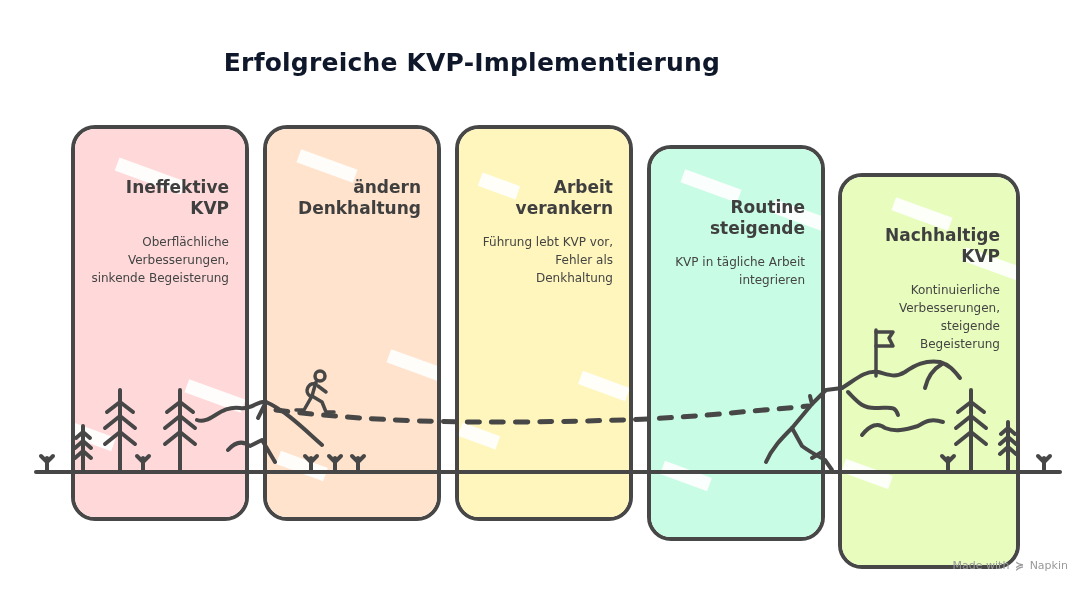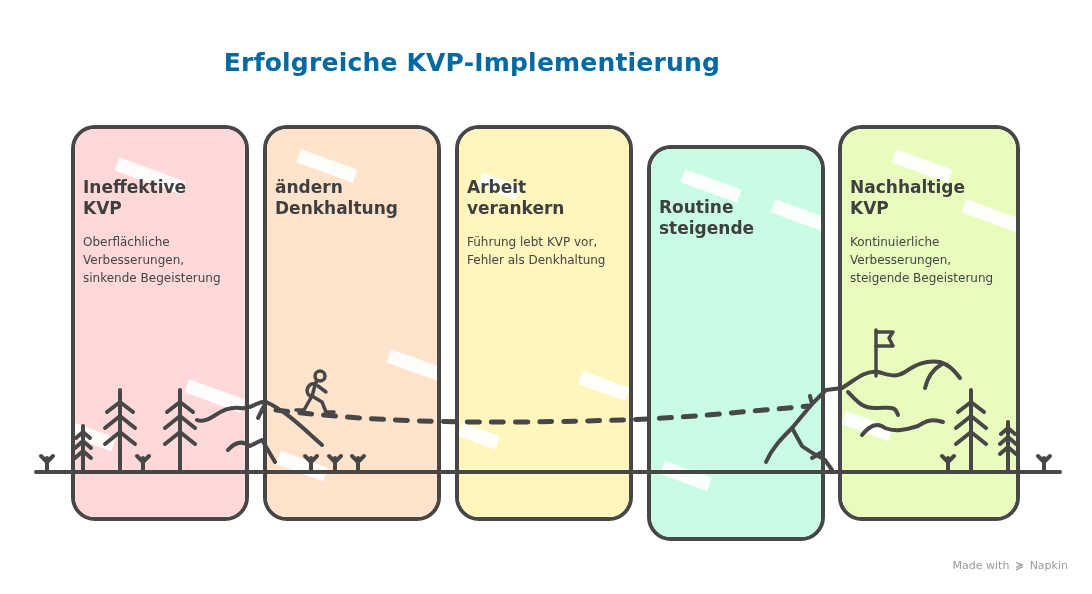--- a/index.html
+++ b/index.html
@@ -1,24 +1,24 @@
 <!DOCTYPE html>
 <html><head>
 <meta charset="utf-8">
 <style>
   html, body { margin: 0; padding: 0; background: #ffffff; }
   body { width: 1092px; height: 594px; position: relative; overflow: hidden;
          font-family: "DejaVu Sans", sans-serif; color: #454545; }
   .title { position: absolute; left: 0; top: 48px; width: 944px; text-align: center;
-           font-size: 25px; font-weight: bold; color: #0369a1; letter-spacing: 0.2px; }
+           font-size: 25px; font-weight: bold; color: #0f172a; letter-spacing: 0.2px; }
   .card { position: absolute; top: 125px; height: 396px; width: 178px;
           border: 4px solid #474747; border-radius: 24px; box-sizing: border-box; overflow: hidden; }
   .card .fill { position: absolute; inset: 0; }
   .card .streak { position: absolute; height: 14px; background: rgba(255,255,255,0.9); transform: rotate(20deg); }
-  .card .text { position: absolute; left: 0; right: 0; top: 48px; text-align: left; padding: 0 8px; }
+  .card .text { position: absolute; left: 0; right: 0; top: 48px; text-align: right; padding: 0 16px; }
   .card .heading { font-size: 17px; font-weight: bold; line-height: 21px; color: #3f3f3f; }
   .card .desc { margin-top: 14px; font-size: 12px; line-height: 18px; color: #444; }
   .scene { position: absolute; left: 0; top: 0; width: 1092px; height: 594px; pointer-events: none; }
   .footer { position: absolute; right: 24px; bottom: 22px; font-size: 11px; color: #9a9a9a; padding-left: 28px; }
   .footer .logo { display: inline-block; margin: 0 2px; font-weight: bold; }
 </style>
 </head>
 <body>
 
 <div class="title">Erfolgreiche KVP-Implementierung</div>
@@ -67,24 +67,25 @@
 <div class="card" style="left:647px;margin-top:20px;">
   <div class="fill" style="background:#C8FCE4;"></div>
   <div class="streak" style="left:30px;top:30px;width:60px;"></div>
   <div class="streak" style="left:120px;top:60px;width:60px;"></div>
   <div class="streak" style="left:10px;top:320px;width:50px;"></div>
   <div class="text">
     <div class="heading">
       <div>Routine</div>
       <div>steigende</div>
     </div>
+    <div class="desc">KVP in tägliche Arbeit integrieren</div>
   </div>
 </div>
 
-<div class="card" style="left:838px;width:182px;">
+<div class="card" style="left:838px;width:182px;margin-top:48px;">
   <div class="fill" style="background:#E8FDBD;"></div>
   <div class="streak" style="left:50px;top:30px;width:60px;"></div>
   <div class="streak" style="left:120px;top:80px;width:60px;"></div>
   <div class="streak" style="left:0px;top:290px;width:50px;"></div>
   <div class="text">
     <div class="heading">
       <div>Nachhaltige</div>
       <div>KVP</div>
     </div>
     <div class="desc">Kontinuierliche Verbesserungen, steigende Begeisterung</div>

